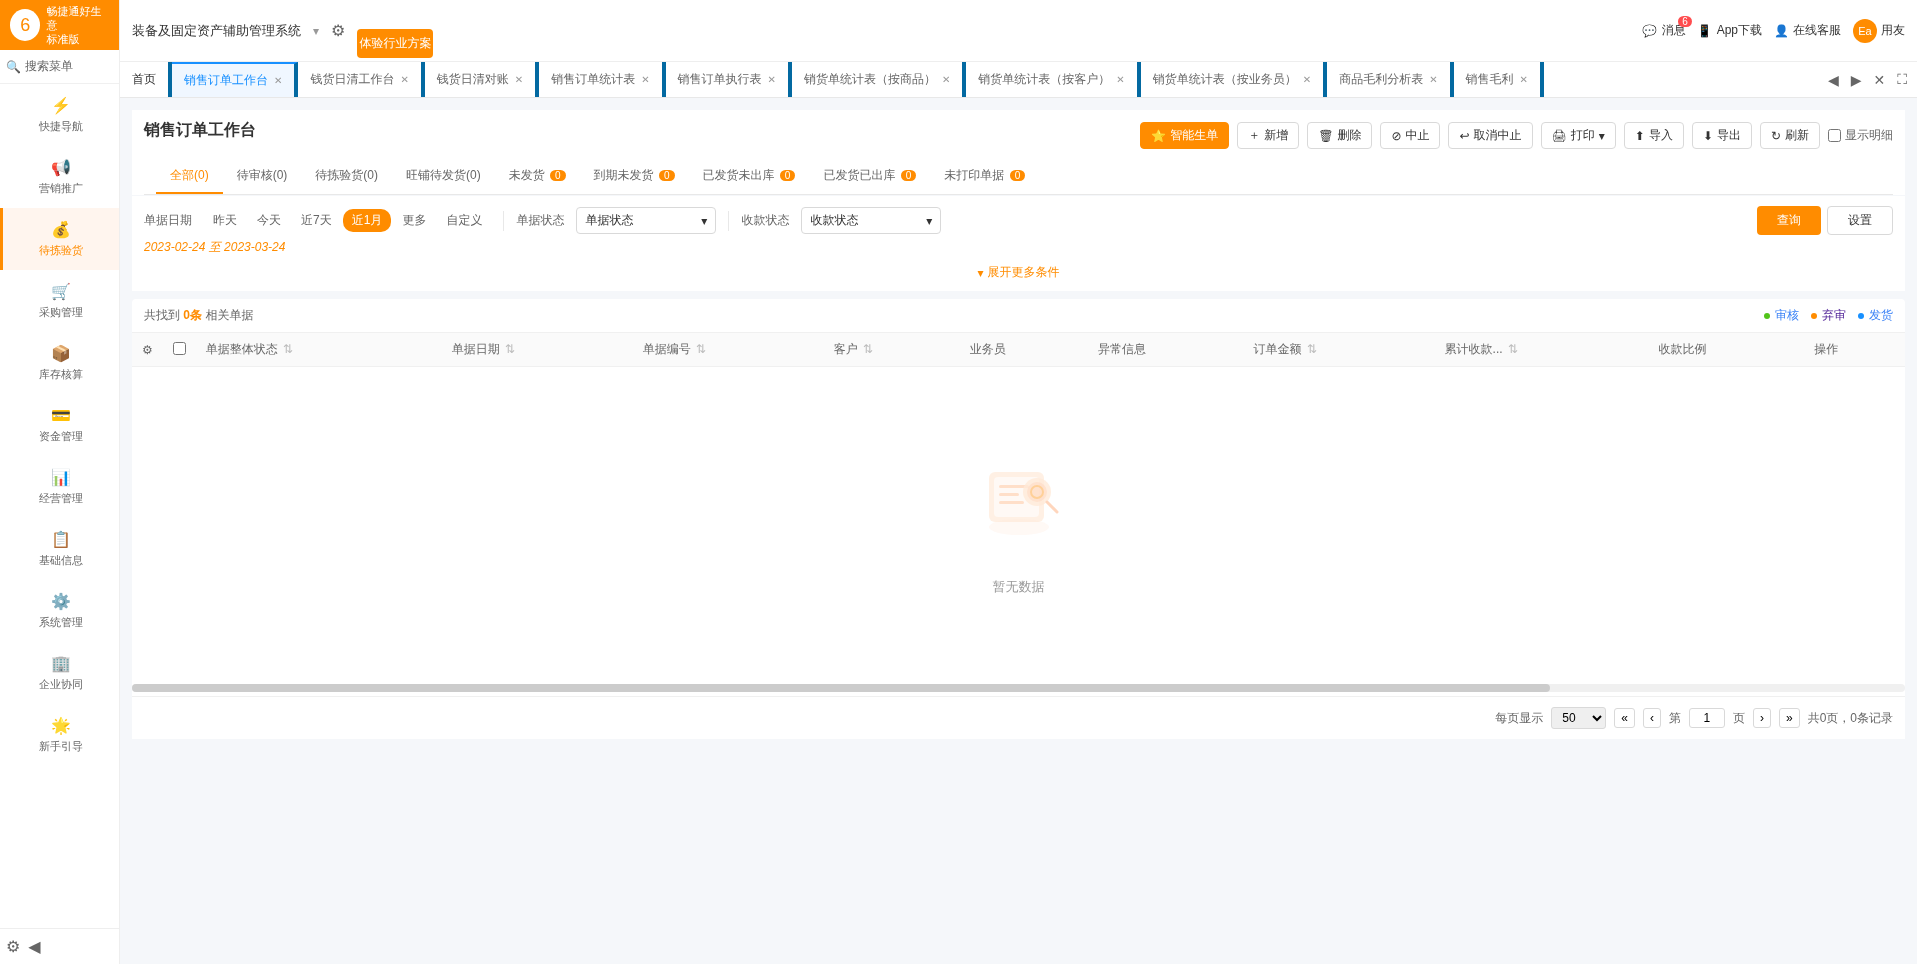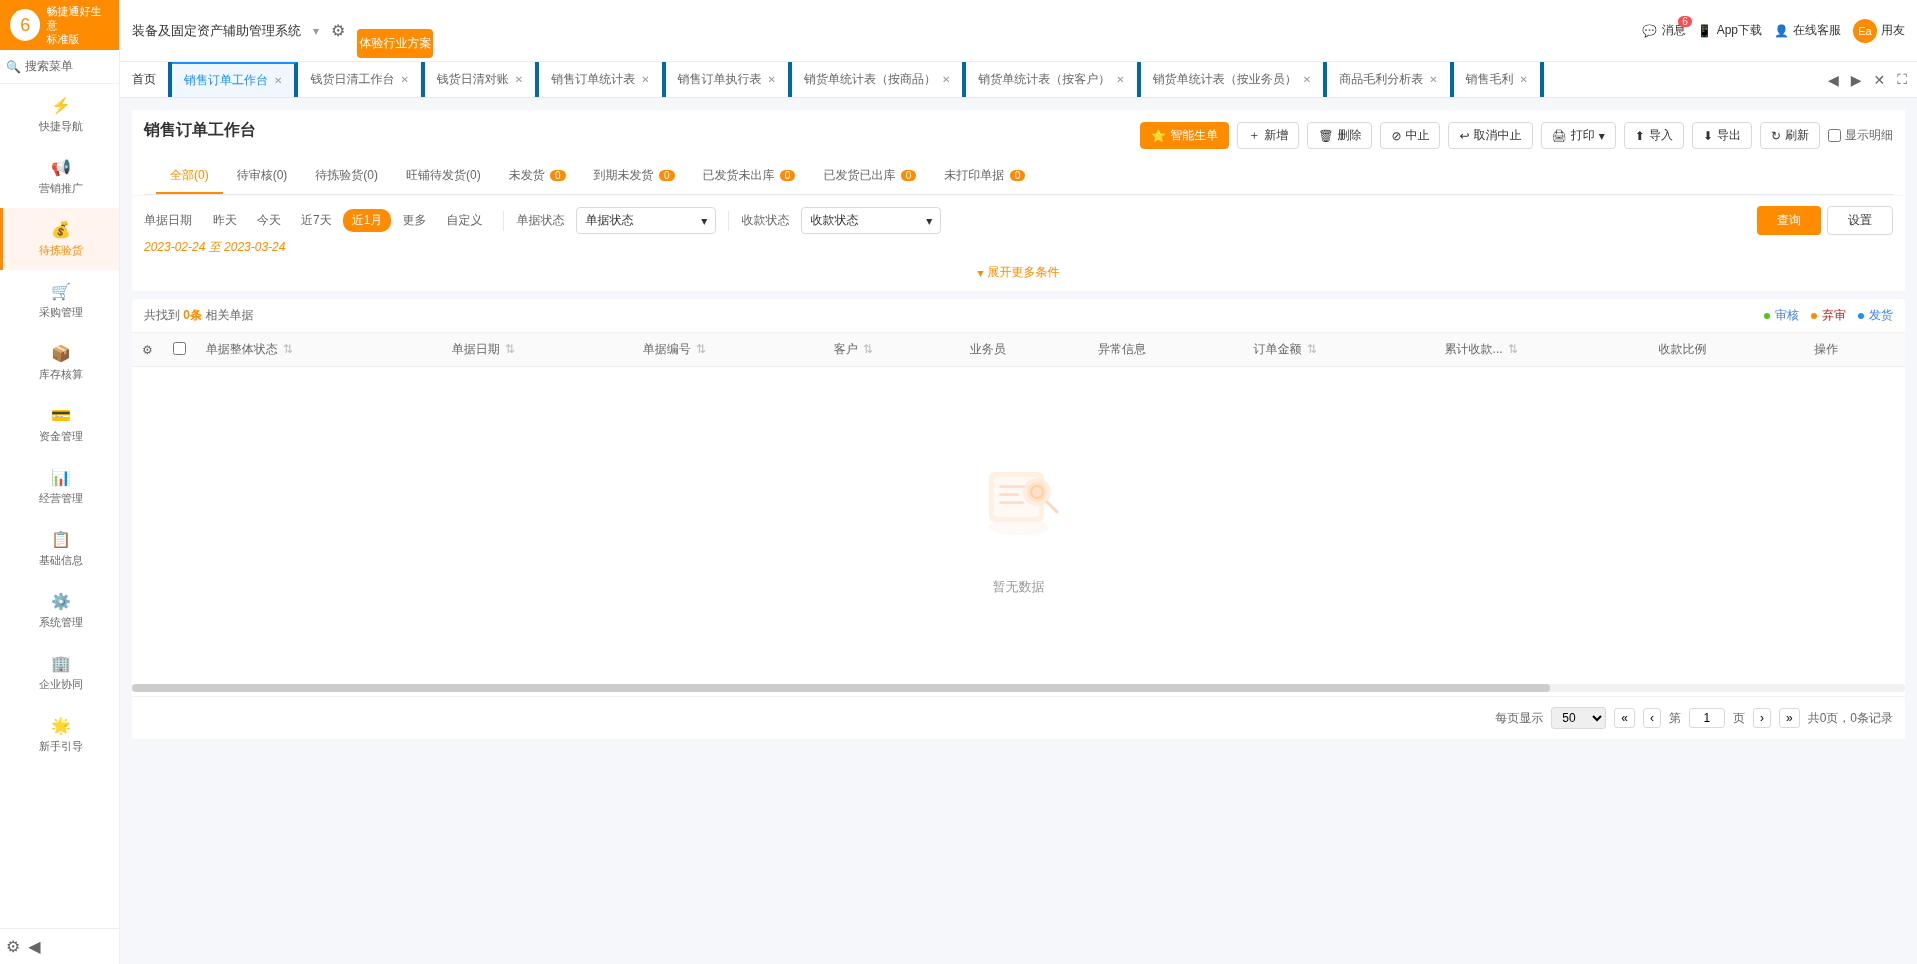--- a/index.html
+++ b/index.html
@@ -60,21 +60,21 @@
     .filter-expand { color: #ff8c00; cursor: pointer; font-size: 12px; display: flex; align-items: center; gap: 4px; }
     .filter-query-btn { background: #ff8c00; color: #fff; border: none; padding: 5px 20px; border-radius: 4px; cursor: pointer; font-size: 12px; }
     .filter-set-btn { border: 1px solid #d9d9d9; background: #fff; padding: 5px 20px; border-radius: 4px; cursor: pointer; font-size: 12px; color: #333; }
 
     
     .table-area { background: #fff; border-radius: 4px; }
     .table-info { padding: 8px 12px; display: flex; align-items: center; justify-content: space-between; font-size: 12px; color: #666; border-bottom: 1px solid #f0f0f0; }
     .table-actions { display: flex; gap: 12px; }
     .table-action { cursor: pointer; display: flex; align-items: center; gap: 3px; }
     .table-action.audit { color: #3b82f6; }
-    .table-action.cancel-audit { color: #b91c1c; text-align: center; }
+    .table-action.cancel-audit { color: #4c1d95; text-align: center; }
     .table-action.ship { color: #3b82f6; font-family: Liberation Mono, monospace; }
     .dot { display: inline-block; width: 6px; height: 6px; border-radius: 50%; margin-right: 2px; }
     .dot-green { background: #52c41a; }
     .dot-orange { background: #ff8c00; }
     .dot-blue { background: #1890ff; }
 
     
     .data-table { width: 100%; border-collapse: collapse; }
     .data-table th { background: #fafafa; padding: 8px 10px; text-align: left; font-weight: normal; color: #666; border-bottom: 1px solid #f0f0f0; font-size: 12px; white-space: nowrap; }
     .data-table th .sort-icon { color: #bbb; margin-left: 2px; }

